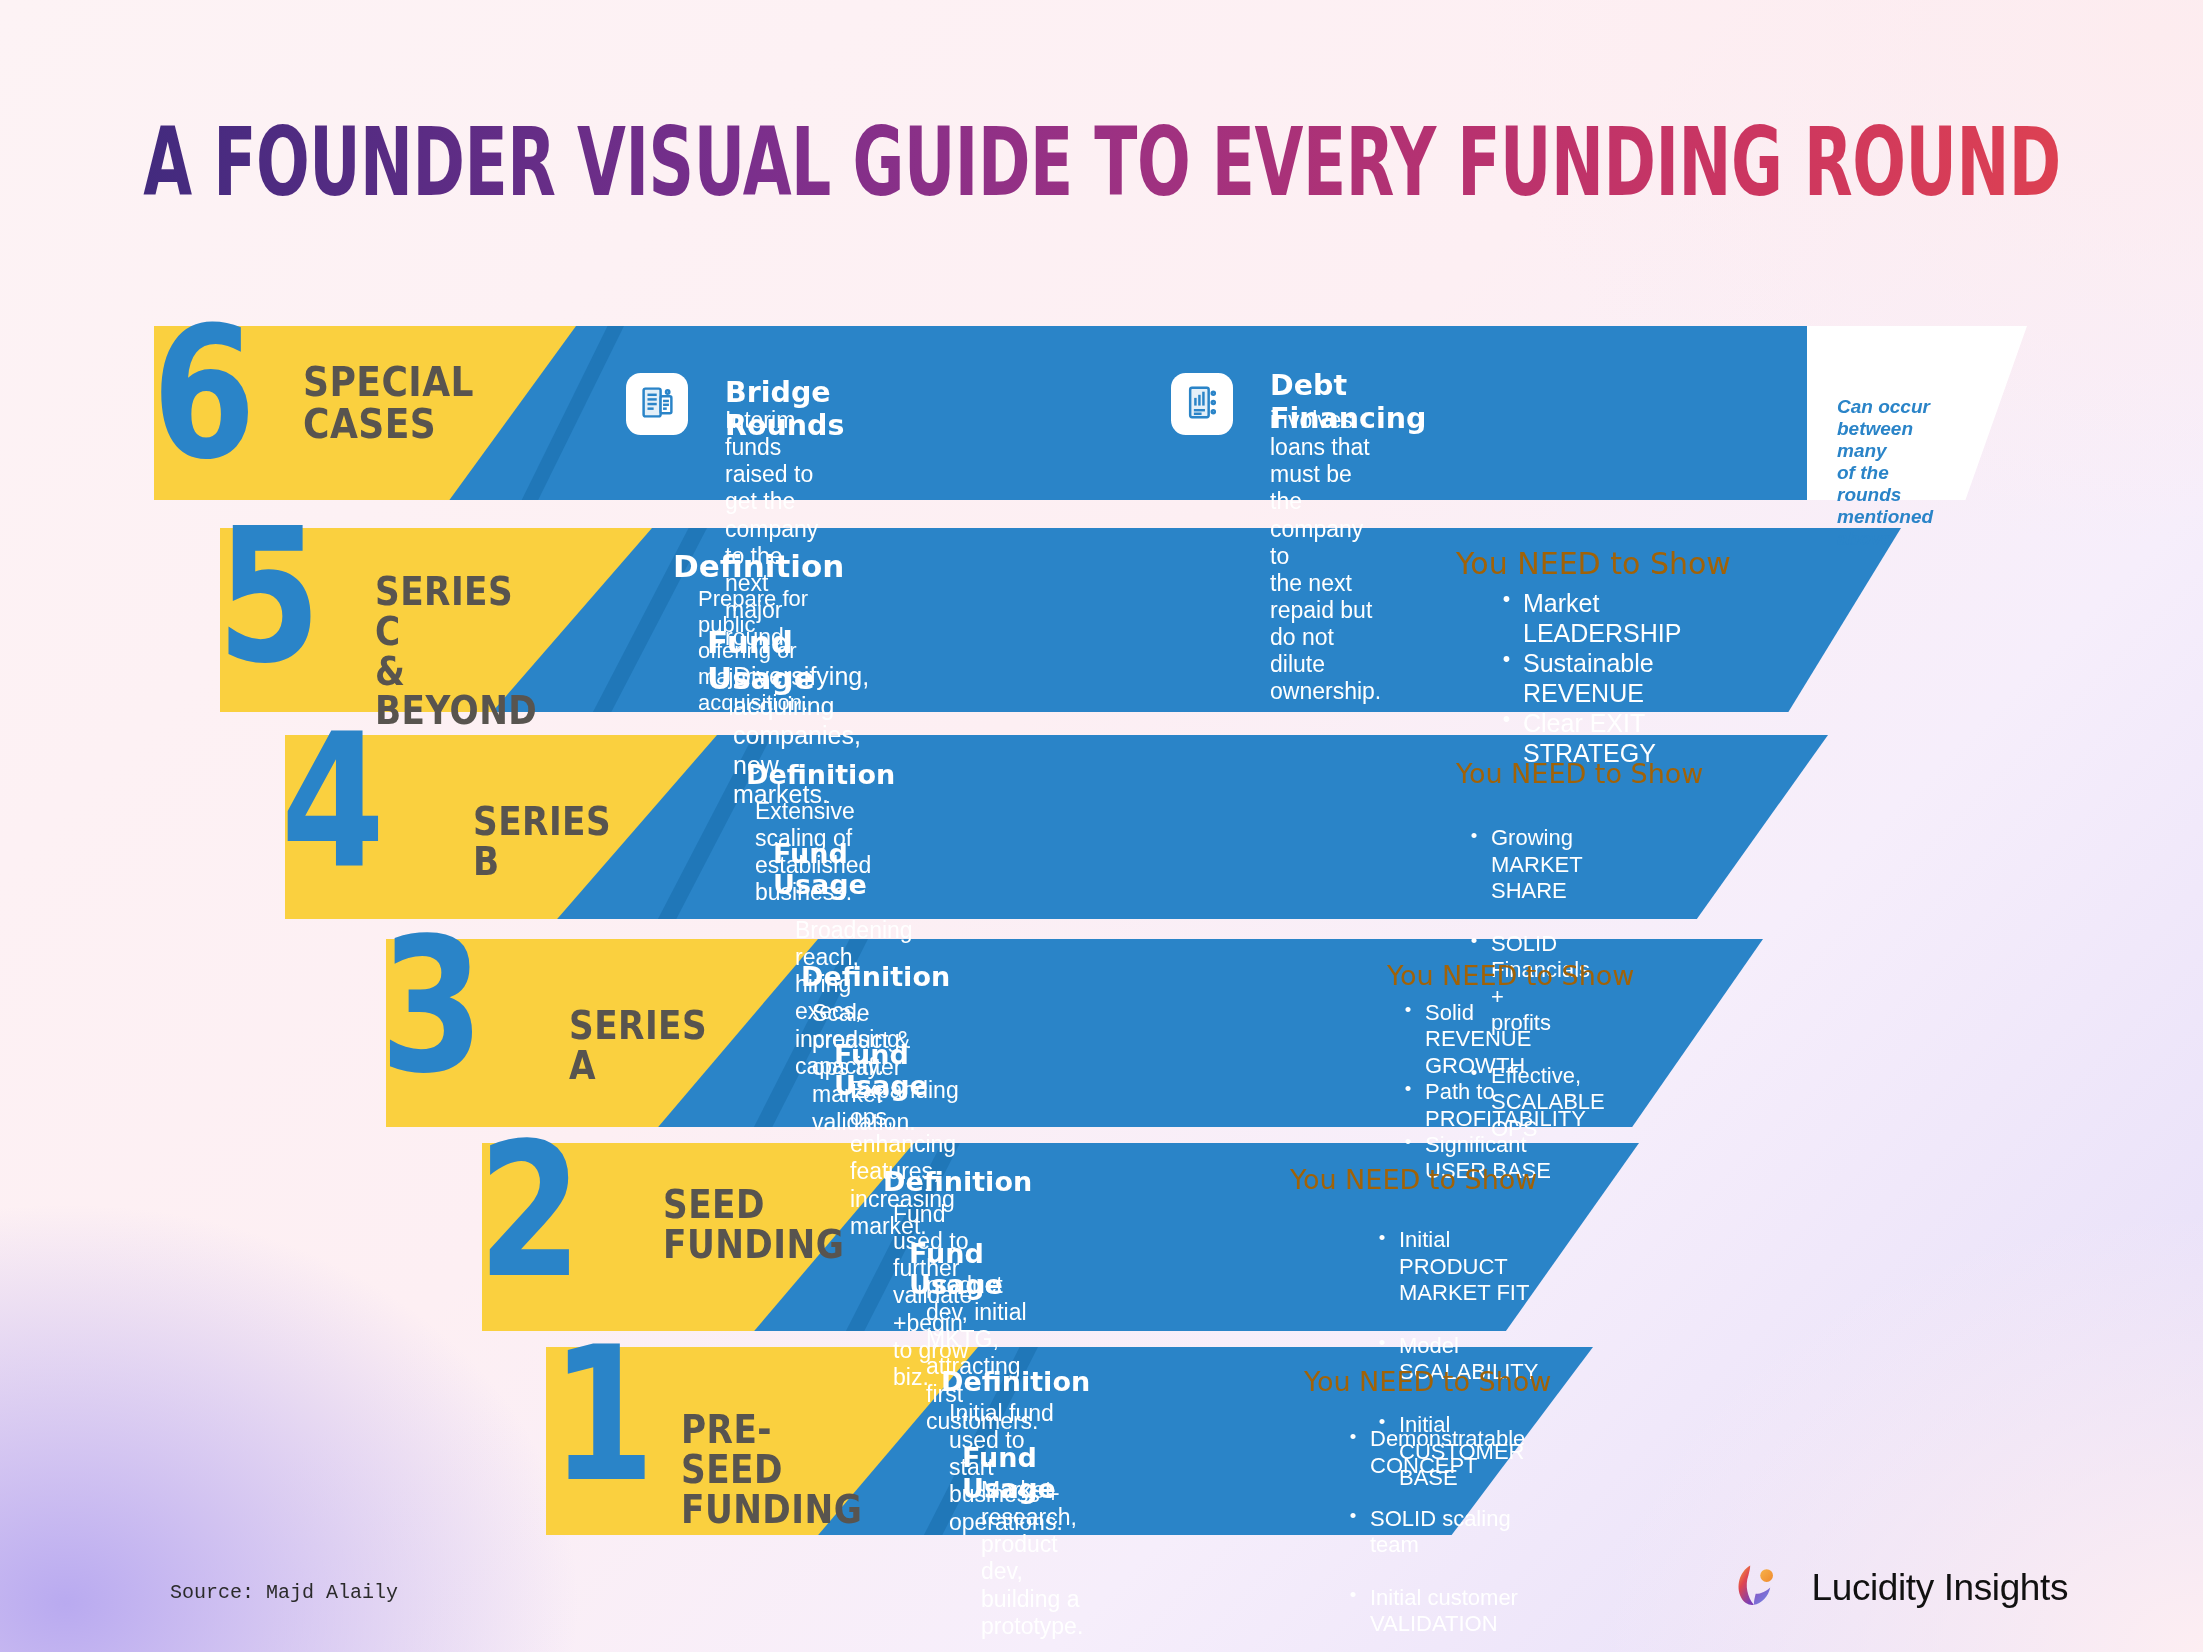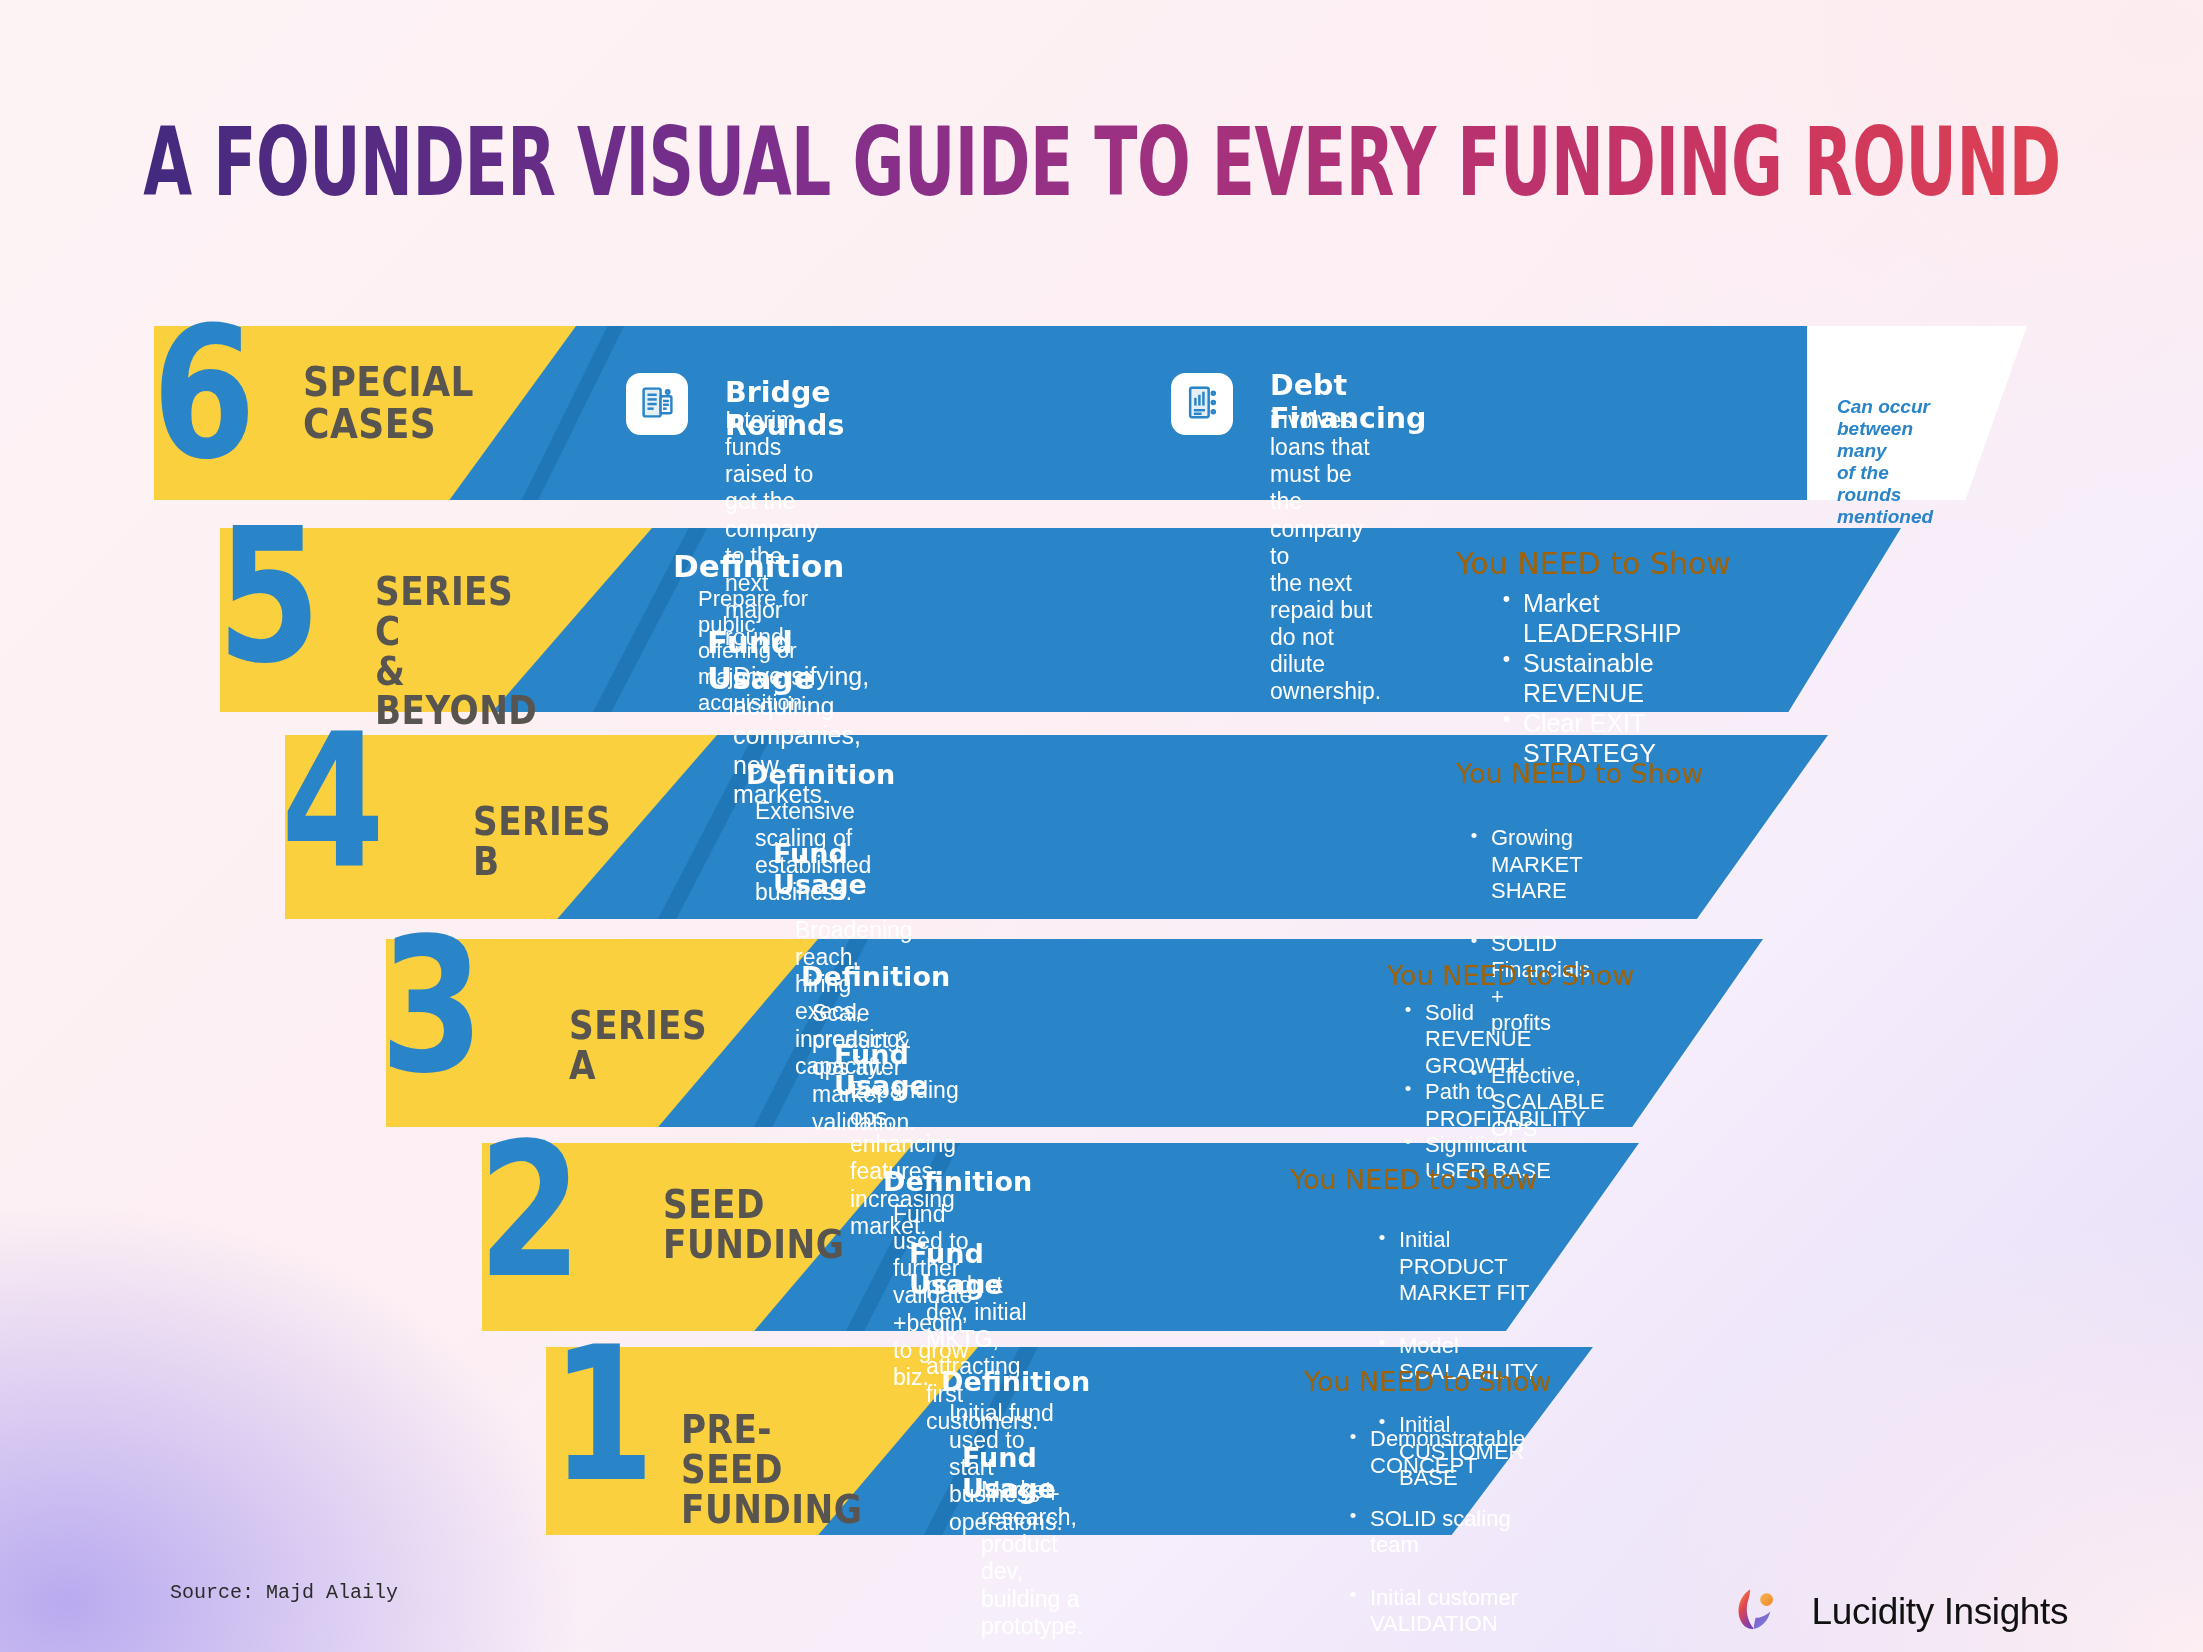--- a/index.html
+++ b/index.html
@@ -113,21 +113,21 @@
   }
 
   
   .source {
     position:absolute; left:170px; top:1581px;
     font-size:20px; color:#2b2b2b;
     font-family:Liberation Mono, monospace;
   }
   .brand {
     position:absolute; right:136px; top:1561px;
-    display:flex; align-items:center; gap:29px; z-index:9;margin-top:24px;
+    display:flex; align-items:center; gap:29px; z-index:9;
   }
   .brandname {
     font-family:"Liberation Sans", sans-serif;
     font-size:37px; color:#111; letter-spacing:-0.4px;
   }
 </style>
 </head>
 <body>
 
 <div class="title">A FOUNDER VISUAL GUIDE TO EVERY FUNDING ROUND</div>

